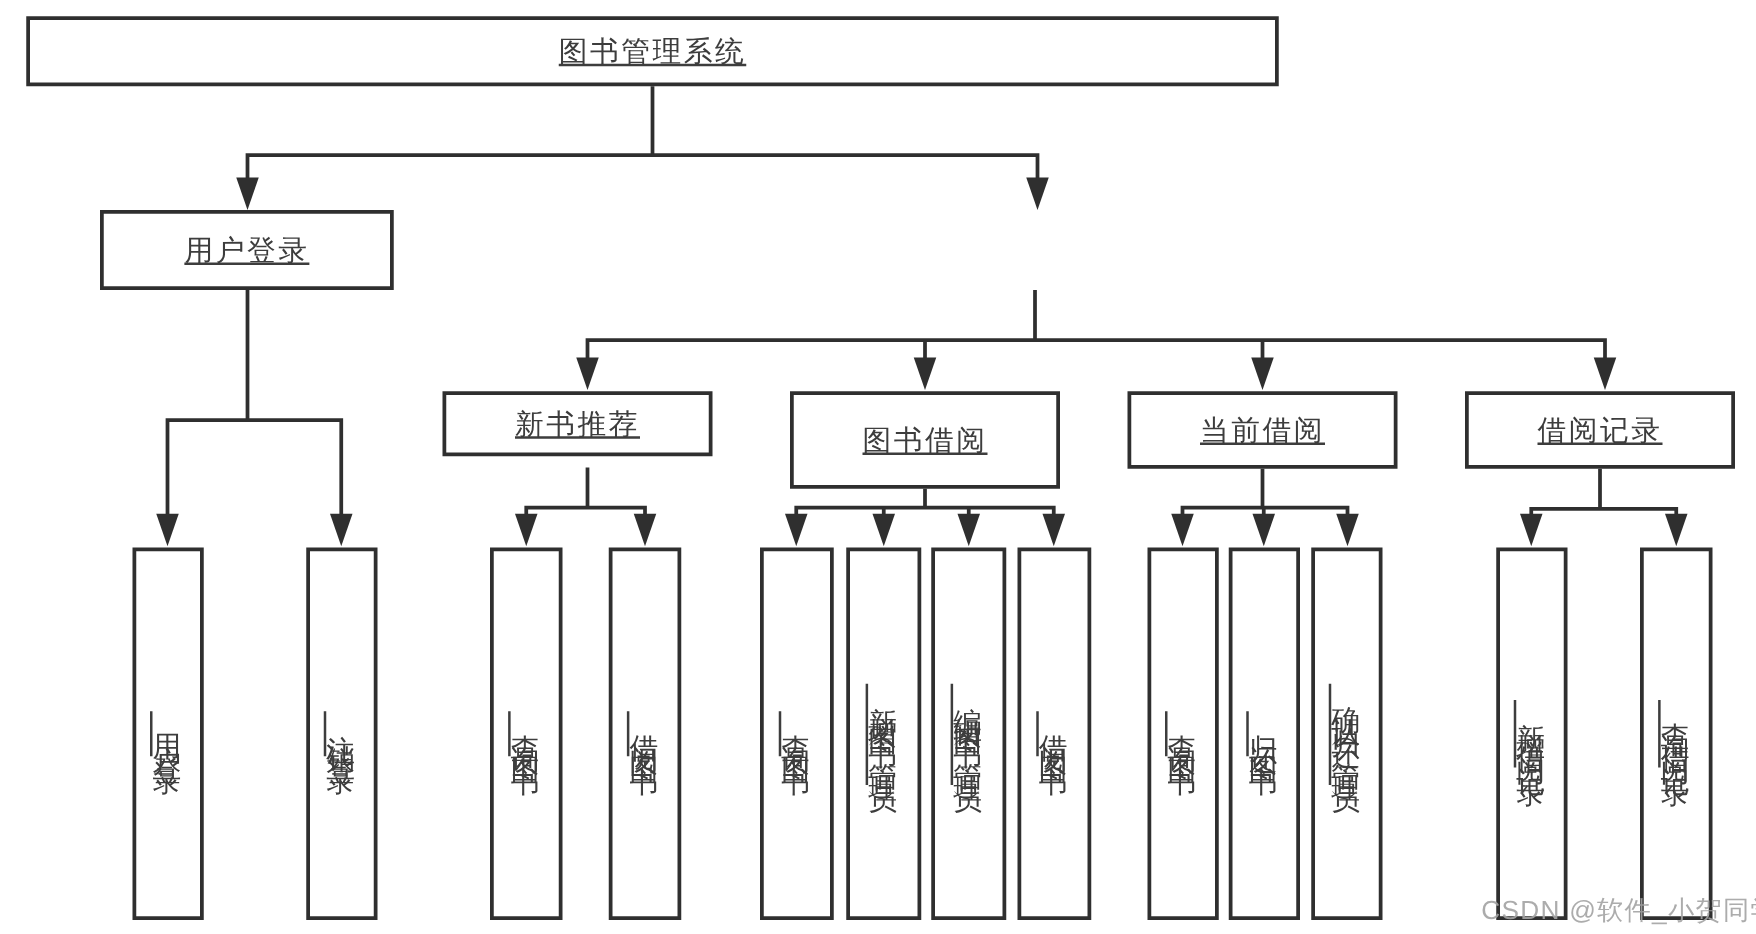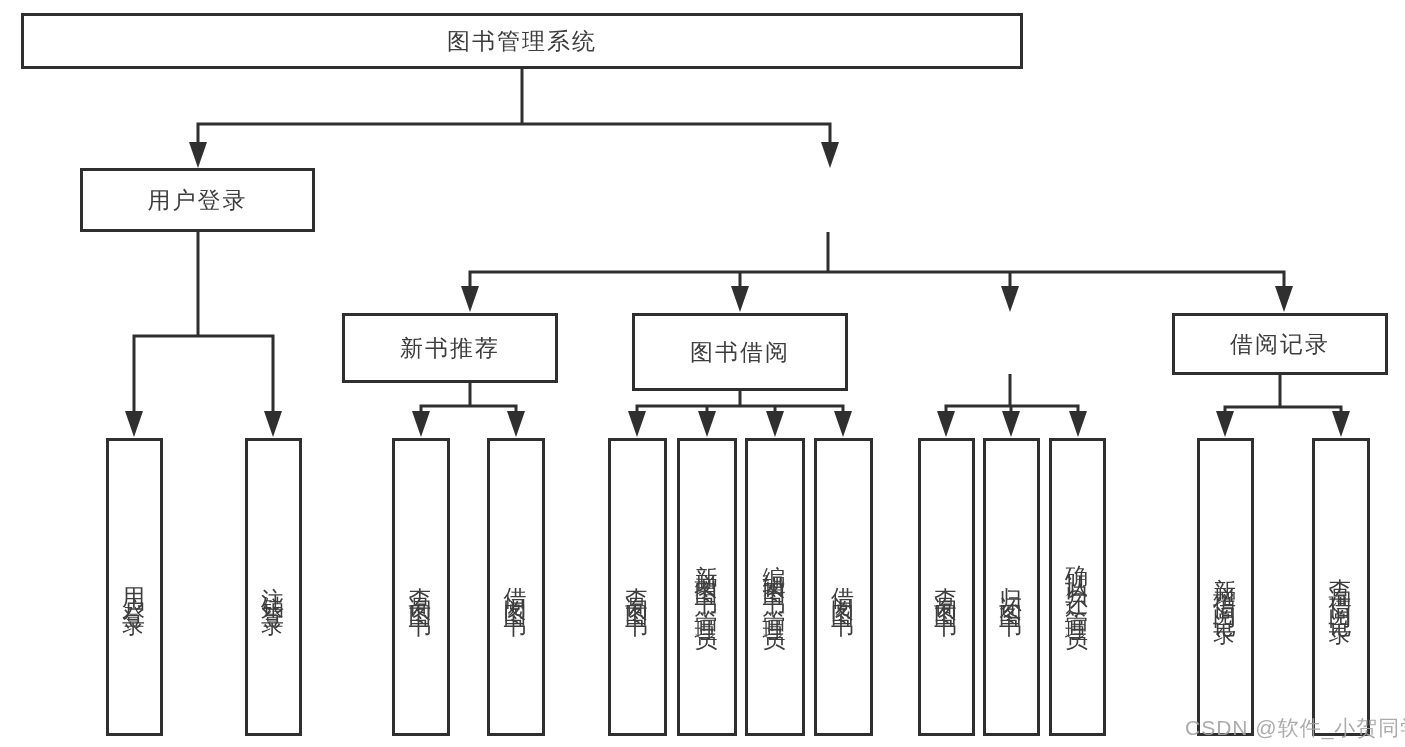--- a/index.html
+++ b/index.html
@@ -23,20 +23,21 @@
     background: #ffffff;
     display: flex;
     align-items: center;
     justify-content: center;
     color: #3d3d3d;
   }
   .node span {
     font-size: 23px;
     letter-spacing: 2px;
     white-space: nowrap;
+    text-decoration: underline;
   }
   .node.v span {
     writing-mode: vertical-rl;
     text-orientation: mixed;
     letter-spacing: 9px;
     white-space: normal;
   }
   .watermark {
     position: absolute;
     left: 1185px;
@@ -106,25 +107,28 @@
   </svg>
 
   <div class="node" style="left:21px; top:13px; width:1002px; height:56px">
     <span>图书管理系统</span>
   </div>
 
   <div class="node" style="left:80px; top:168px; width:235px; height:64px">
     <span>用户登录</span>
   </div>
 
-  <div class="node" style="left:342px; top:313px; width:216px; height:70px">
+  <div class="node" style="left:354px; top:313px; width:216px; height:52px">
     <span>新书推荐</span>
   </div>
   <div class="node" style="left:632px; top:313px; width:216px; height:78px">
     <span>图书借阅</span>
+  </div>
+  <div class="node" style="left:902px; top:313px; width:216px; height:62px">
+    <span>当前借阅</span>
   </div>
   <div class="node" style="left:1172px; top:313px; width:216px; height:62px">
     <span>借阅记录</span>
   </div>
 
   <div class="node v" style="left:106px; top:438px; width:57px; height:298px">
     <span>用户登录</span>
   </div>
   <div class="node v" style="left:245px; top:438px; width:57px; height:298px">
     <span>注销登录</span>

